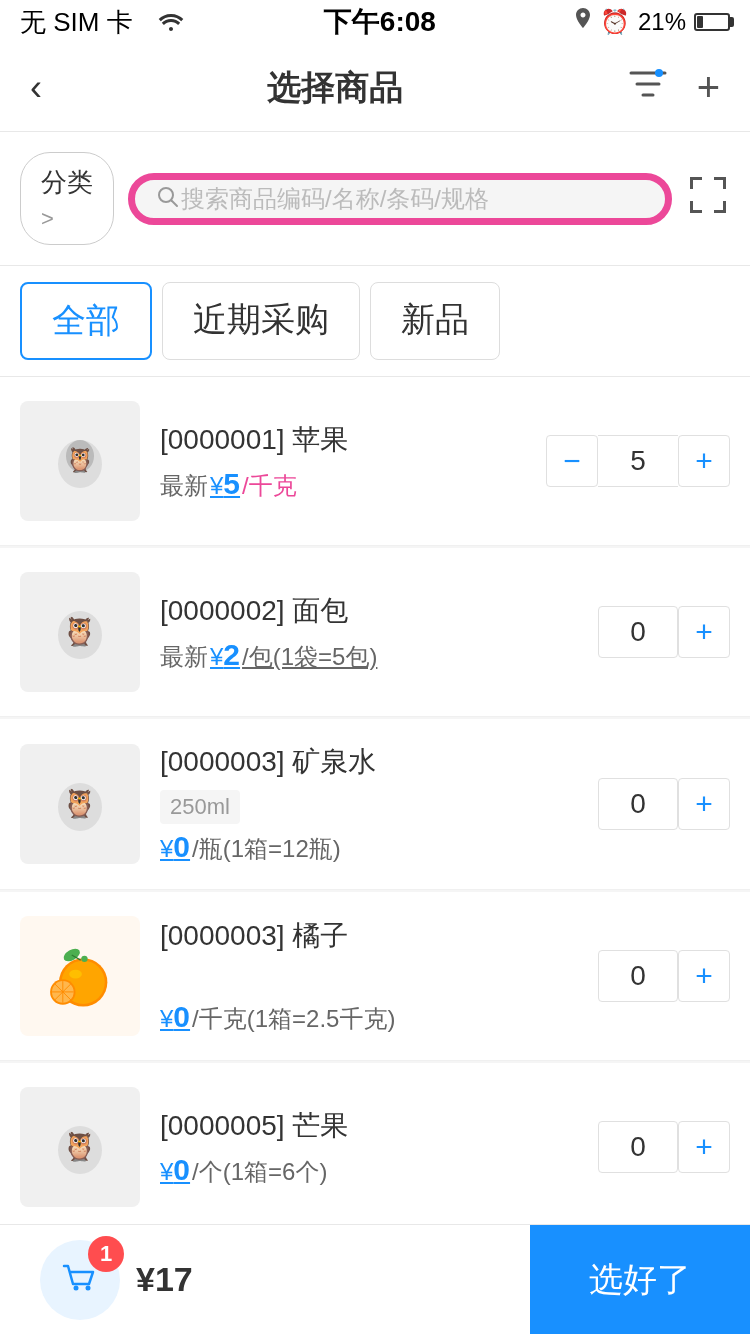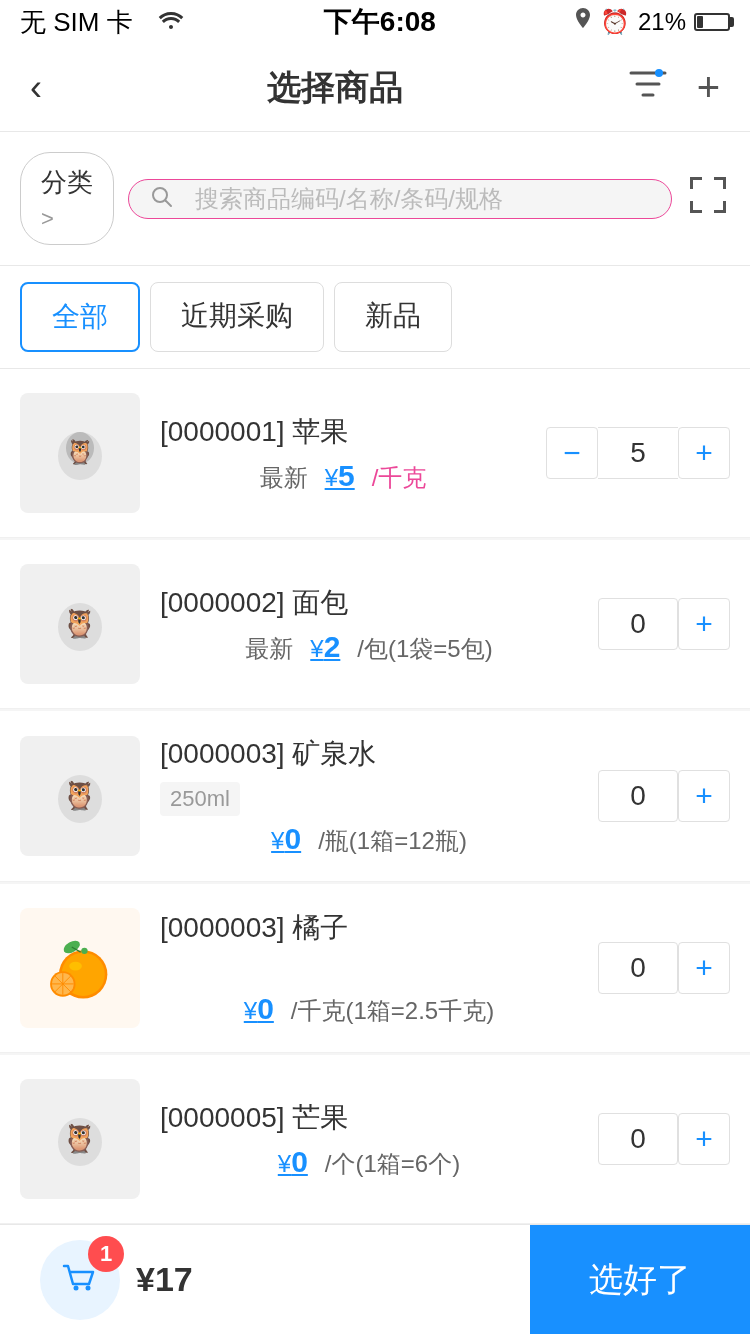--- a/index.html
+++ b/index.html
@@ -17,21 +17,21 @@
     .status-bar {
       background: #fff;
       height: 44px;
       display: flex;
       align-items: center;
       justify-content: space-between;
       padding: 0 20px;
       font-size: 26px;
       font-weight: 500;
     }
-    .status-left { display: flex; gap: 23px; }
+    .status-left { display: flex; align-items: center; gap: 23px; }
     .status-center { font-size: 28px; font-weight: 600; }
     .status-right { display: flex; align-items: center; gap: 8px; font-size: 24px; }
     .battery { border: 2px solid #333; border-radius: 3px; width: 36px; height: 18px; display: inline-flex; align-items: center; padding: 1px; position: relative; }
     .battery::after { content: ''; position: absolute; right: -6px; top: 50%; transform: translateY(-50%); width: 4px; height: 10px; background: #333; border-radius: 0 2px 2px 0; }
     .battery-fill { background: #333; height: 100%; width: 21%; border-radius: 1px; }
 
     
     .nav-bar {
       background: #fff;
       height: 88px;
@@ -64,44 +64,44 @@
       color: #333;
       display: flex;
       align-items: flex-start;
       gap: 6px;
       white-space: nowrap;
       flex-direction: column;
     }
     .search-box {
       flex: 1;
       background: #f5f5f5;
-      border: 1px solid #ec4899;
+      border: 7px solid #ec4899;
       border-radius: 30px;
       padding: 3px 20px;
       display: flex;
       align-items: center;
-      gap: 22px;
+      gap: 2px;
       font-size: 24px;
       color: #999;
     }
 
     
     .tabs-bar {
       background: #fff;
       display: flex;
       padding: 0 20px;
       gap: 10px;
       border-bottom: 1px solid #e8e8e8;
       padding-bottom: 16px;
       padding-top: 16px;
     }
     .tab-item {
       padding: 14px 30px;
       border-radius: 8px;
-      font-size: 28px;
+      font-size: 34px;
       border: 1px solid #ddd;
       color: #333;
       background: #fff;
     }
     .tab-item.active {
       color: #1890ff;
       border: 2px solid #1890ff;
       background: #fff;
     }
 
@@ -258,23 +258,22 @@
     }
 
     
     .orange-img {
       background: #fff8f0;
     }
 
     .product-price-row {
       display: flex;
       align-items: baseline;
-      gap: 17px;
+      gap: 2px;
       flex-wrap: wrap;
-      justify-content: center;
     }
   </style>
 </head>
 <body>
 
 <div class="status-bar">
   <div class="status-left">
     <span>无 SIM 卡</span>
     <span>
       <svg width="30" height="22" viewBox="0 0 30 22">
@@ -393,21 +392,21 @@
     <div class="product-info">
       <div class="product-name">
         <span>[0000002]</span>
         <span>面包</span>
       </div>
       <div class="product-price-row">
         <span style="color:#666;font-size:24px;">最新</span>
         <span class="price-underline">
           <span style="font-size:24px;">¥</span><span class="price-highlight">2</span>
         </span>
-        <span style="font-size:24px;color:#666;">/包(1袋=5包)</span>
+        <span style="font-size:24px;color:#666;text-decoration:underline;">/包(1袋=5包)</span>
       </div>
     </div>
     <div class="qty-control">
       <input class="qty-input" value="0" readonly="" style="border-radius: 4px; border: 1px solid rgb(224, 224, 224);">
       <div class="qty-only-plus" style="color:#1890ff;border:1px solid #e0e0e0;">+</div>
     </div>
   </div>
 
   <div class="product-item">
     <div class="product-image">

